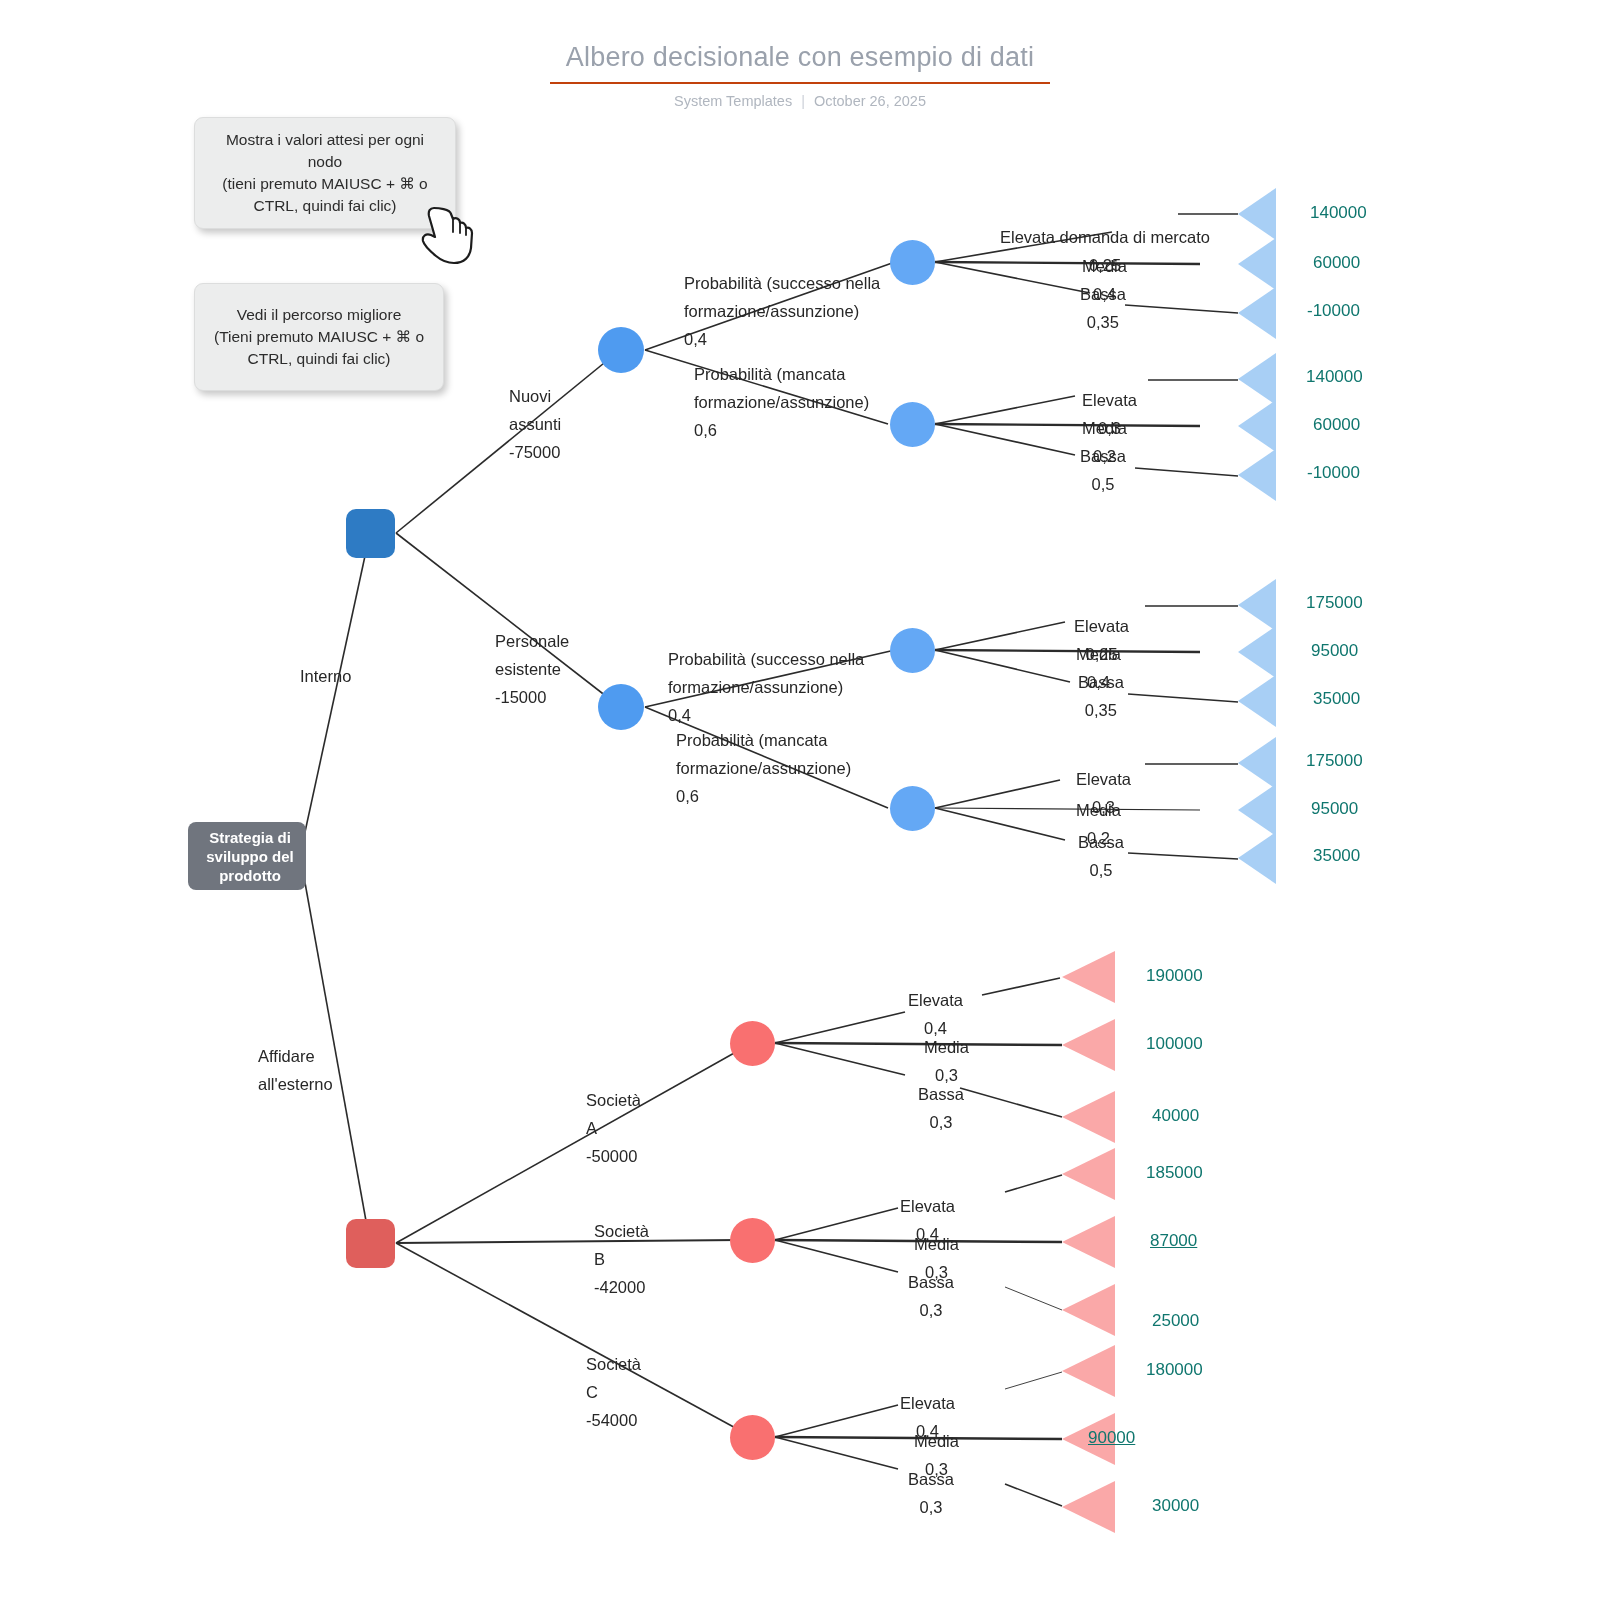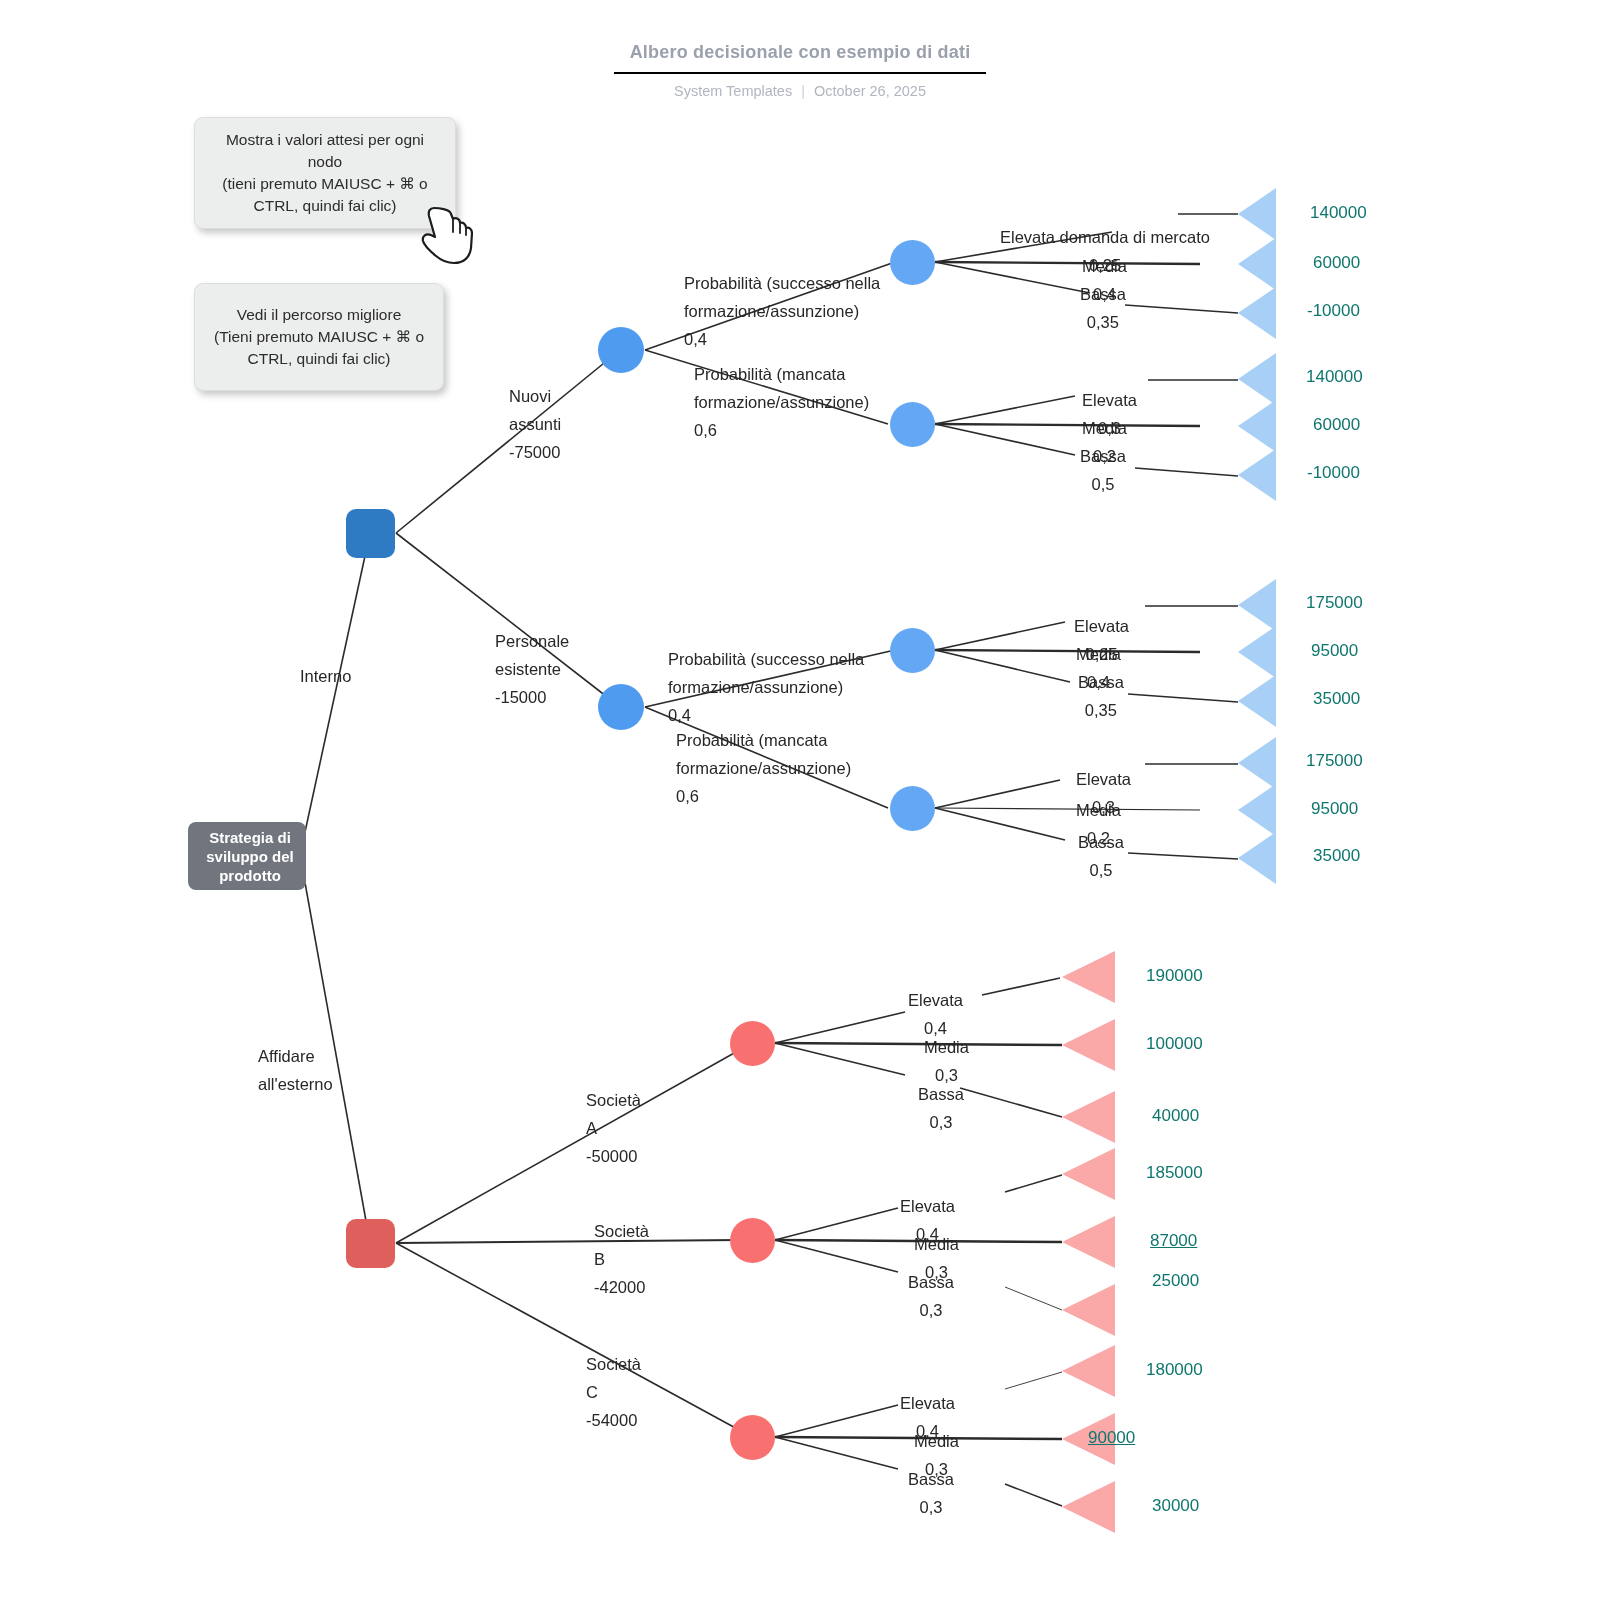--- a/index.html
+++ b/index.html
@@ -10,24 +10,24 @@
     position:relative;overflow:hidden;
     -webkit-font-smoothing:antialiased;
   }
   #stage{position:absolute;inset:0;width:1600px;height:1600px;}
   svg#tree{position:absolute;left:0;top:0;width:1600px;height:1600px;}
 
   
   .hdr{position:absolute;left:0;top:42px;width:1600px;text-align:center;}
   .hdr-title{
     display:inline-block;
-    font-size:18px;font-weight:bold;color:#9aa1ac;
+    font-size:27px;font-weight:normal;color:#9aa1ac;
     letter-spacing:.2px;
     padding:0 16px 9px 16px;
-    border-bottom:2px solid #000000;
+    border-bottom:2px solid #c2410c;
   }
   .hdr-sub{margin-top:9px;font-size:14.5px;color:#b0b6bf;}
   .hdr-sub .sep{display:inline-block;margin:0 9px;color:#ccd1d8;}
 
   
   .callout{
     position:absolute;
     background:#eceded;
     border:1px solid #dcdddd;
     border-radius:9px;
@@ -287,21 +287,21 @@
   <div class="val" style="left:1152px;top:1106px;">40000</div>
 
   <div class="lbl center" style="left:900px;top:1192px;">Elevata
 0,4</div>
   <div class="lbl center" style="left:914px;top:1230px;">Media
 0,3</div>
   <div class="lbl center" style="left:908px;top:1268px;">Bassa
 0,3</div>
   <div class="val" style="left:1146px;top:1163px;">185000</div>
   <div class="val" style="left:1150px;top:1231px;text-decoration:underline;">87000</div>
-  <div class="val" style="left:1152px;top:1271px;">25000</div>
+  <div class="val" style="left:1152px;top:1311px;">25000</div>
 
   <div class="lbl center" style="left:900px;top:1389px;">Elevata
 0,4</div>
   <div class="lbl center" style="left:914px;top:1427px;">Media
 0,3</div>
   <div class="lbl center" style="left:908px;top:1465px;">Bassa
 0,3</div>
   <div class="val" style="left:1146px;top:1360px;">180000</div>
   <div class="val" style="left:1088px;top:1428px;text-decoration:underline;">90000</div>
   <div class="val" style="left:1152px;top:1496px;">30000</div>

